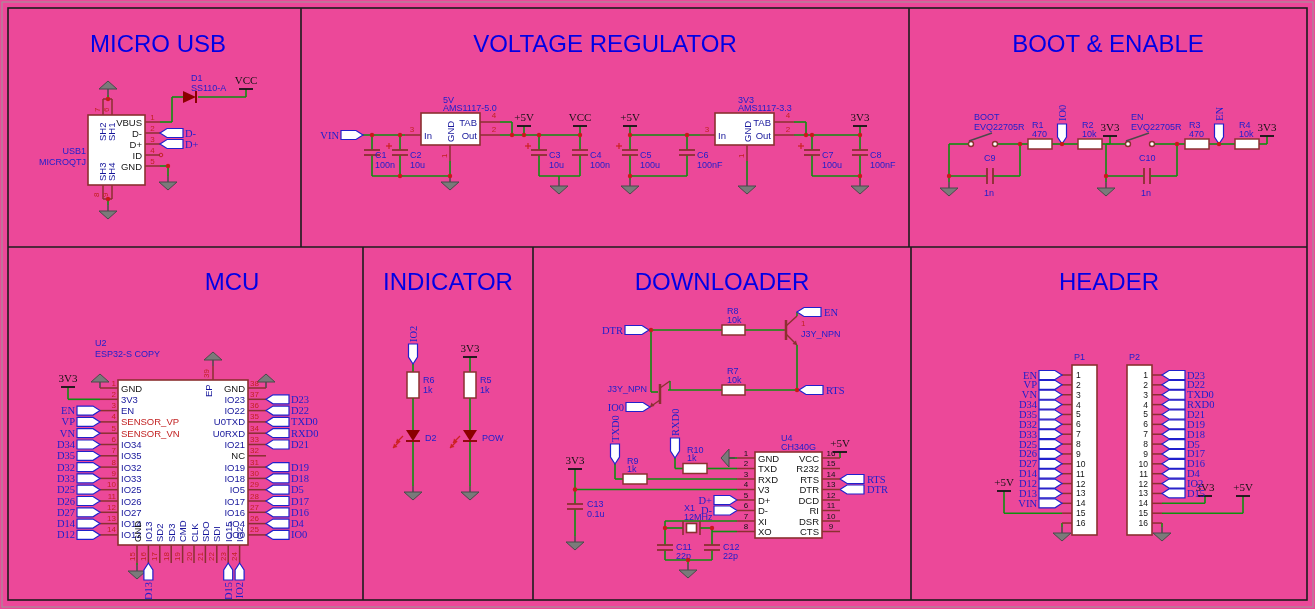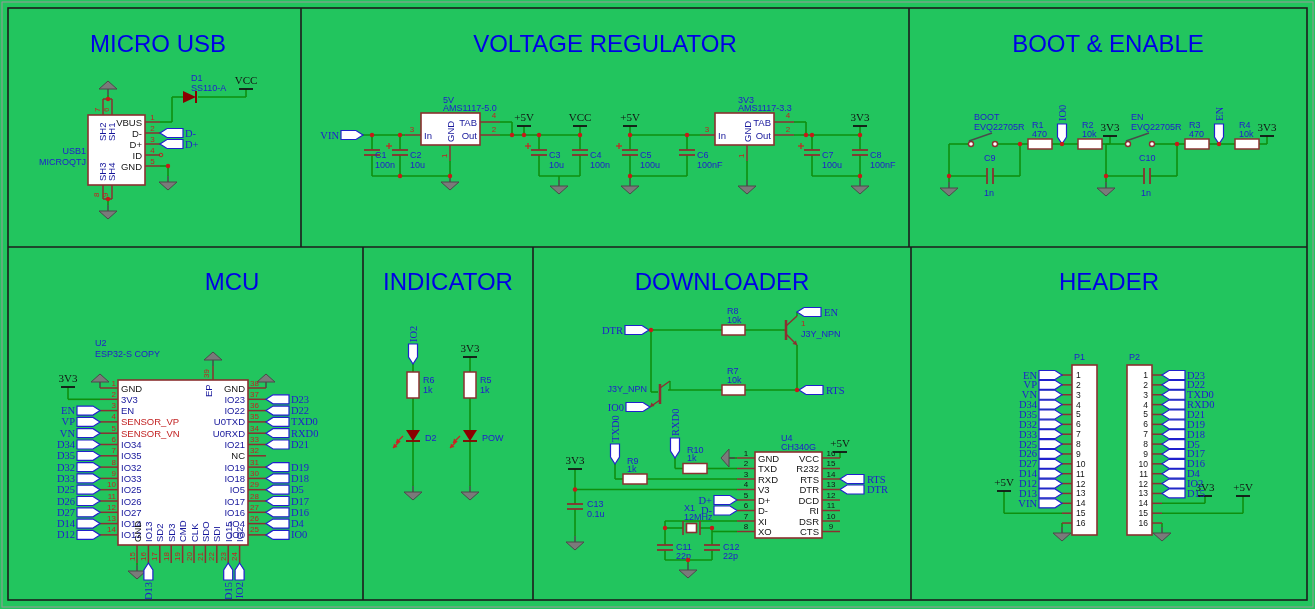--- a/index.html
+++ b/index.html
@@ -1,16 +1,16 @@
 <!DOCTYPE html>
 <html><head>
 <meta charset="utf-8">
 <style>
   html,body{margin:0;padding:0;background:#fff;font-family:"Liberation Sans",sans-serif;}
-  .sheet{position:relative;width:1315px;height:609px;background:#22c55e;overflow:hidden;}
+  .sheet{position:relative;width:1315px;height:609px;background:#ec4899;overflow:hidden;}
   svg{display:block;font-family:"Liberation Sans",sans-serif;}
   svg text{user-select:none;}
   .title{font-size:24px;fill:#0000e6;}
   .ref{font-size:9px;fill:#2020cc;}
   .pwr{font-size:11px;fill:#141414;font-family:"Liberation Serif",serif;}
   .pname{font-size:9.5px;fill:#16169b;}
   .pnum{font-size:8px;fill:#c22222;}
   .netlbl{font-size:10.5px;fill:#2020cc;font-family:"Liberation Serif",serif;}
 </style>
 </head>

